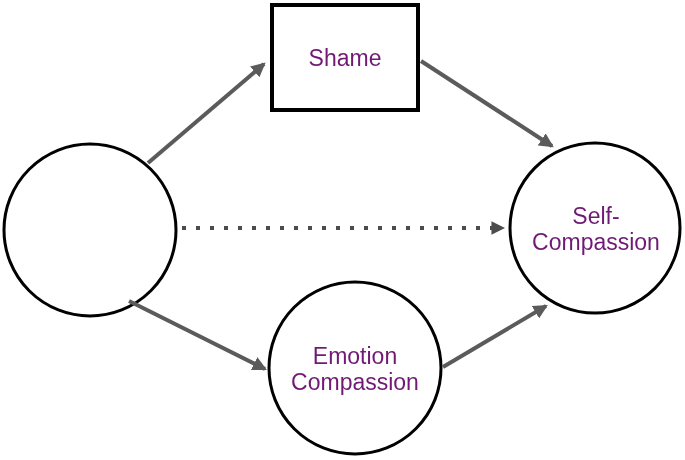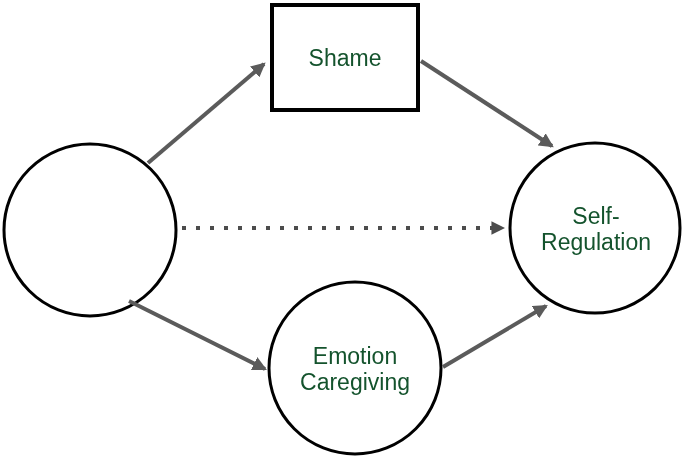--- a/index.html
+++ b/index.html
@@ -19,21 +19,21 @@
     position: absolute;
     left: 0;
     top: 0;
   }
   .node-label {
     position: absolute;
     transform: translate(-50%, -50%);
     text-align: center;
     font-size: 23px;
     line-height: 26px;
-    color: #14532d;
+    color: #701a75;
     white-space: pre-line;
     pointer-events: none;
   }
 </style>
 </head>
 <body>
 
 <div class="canvas">
 
   <svg class="diagram-svg" width="685" height="460" viewBox="0 0 685 460">
@@ -55,18 +55,18 @@
     <line x1="421" y1="61" x2="552" y2="146" stroke="#5b5b5b" stroke-width="4" marker-end="url(#arrowSolid)"></line>
     <line x1="182" y1="228" x2="503" y2="228" stroke="#4c4c4c" stroke-width="4" stroke-dasharray="4 10" marker-end="url(#arrowDotted)"></line>
     <line x1="129" y1="301" x2="265" y2="369" stroke="#5b5b5b" stroke-width="4" marker-end="url(#arrowSolid)"></line>
     <line x1="443" y1="367" x2="546" y2="306" stroke="#5b5b5b" stroke-width="4" marker-end="url(#arrowSolid)"></line>
   </svg>
 
 
   <div class="node-label" style="left:345px; top:58px;">Shame</div>
 
   <div class="node-label" style="left:596px; top:229px;">Self-
-Regulation</div>
+Compassion</div>
 
   <div class="node-label" style="left:355px; top:369px;">Emotion
-Caregiving</div>
+Compassion</div>
 
 </div>
 
 </body></html>

